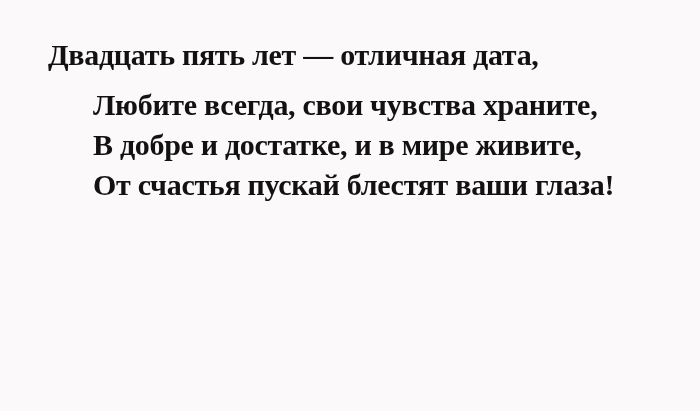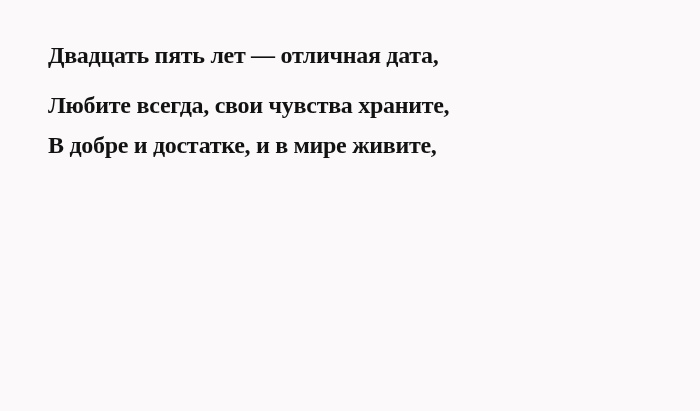--- a/index.html
+++ b/index.html
@@ -21,34 +21,36 @@
     font-family: "Liberation Serif", "DejaVu Serif", serif;
     font-weight: bold;
     color: #121212;
   }
   .stanza {
     margin: 0;
     padding: 0;
   }
   .stanza + .stanza {
     margin-top: 10px;
+    margin-left: 45px;
   }
   .poem-line {
     margin: 0;
     padding: 0;
-    font-size: 24px;
+    font-size: 30px;
     line-height: 40px;
     letter-spacing: -0.3px;
     white-space: nowrap;
   }
 </style>
 </head>
 <body>
 
 <div class="poem-card">
   <div class="stanza">
     <p class="poem-line">Двадцать пять лет — отличная дата,</p>
   </div>
   <div class="stanza">
     <p class="poem-line">Любите всегда, свои чувства храните,</p>
     <p class="poem-line">В добре и достатке, и в мире живите,</p>
+    <p class="poem-line">От счастья пускай блестят ваши глаза!</p>
   </div>
 </div>
 
 </body></html>

